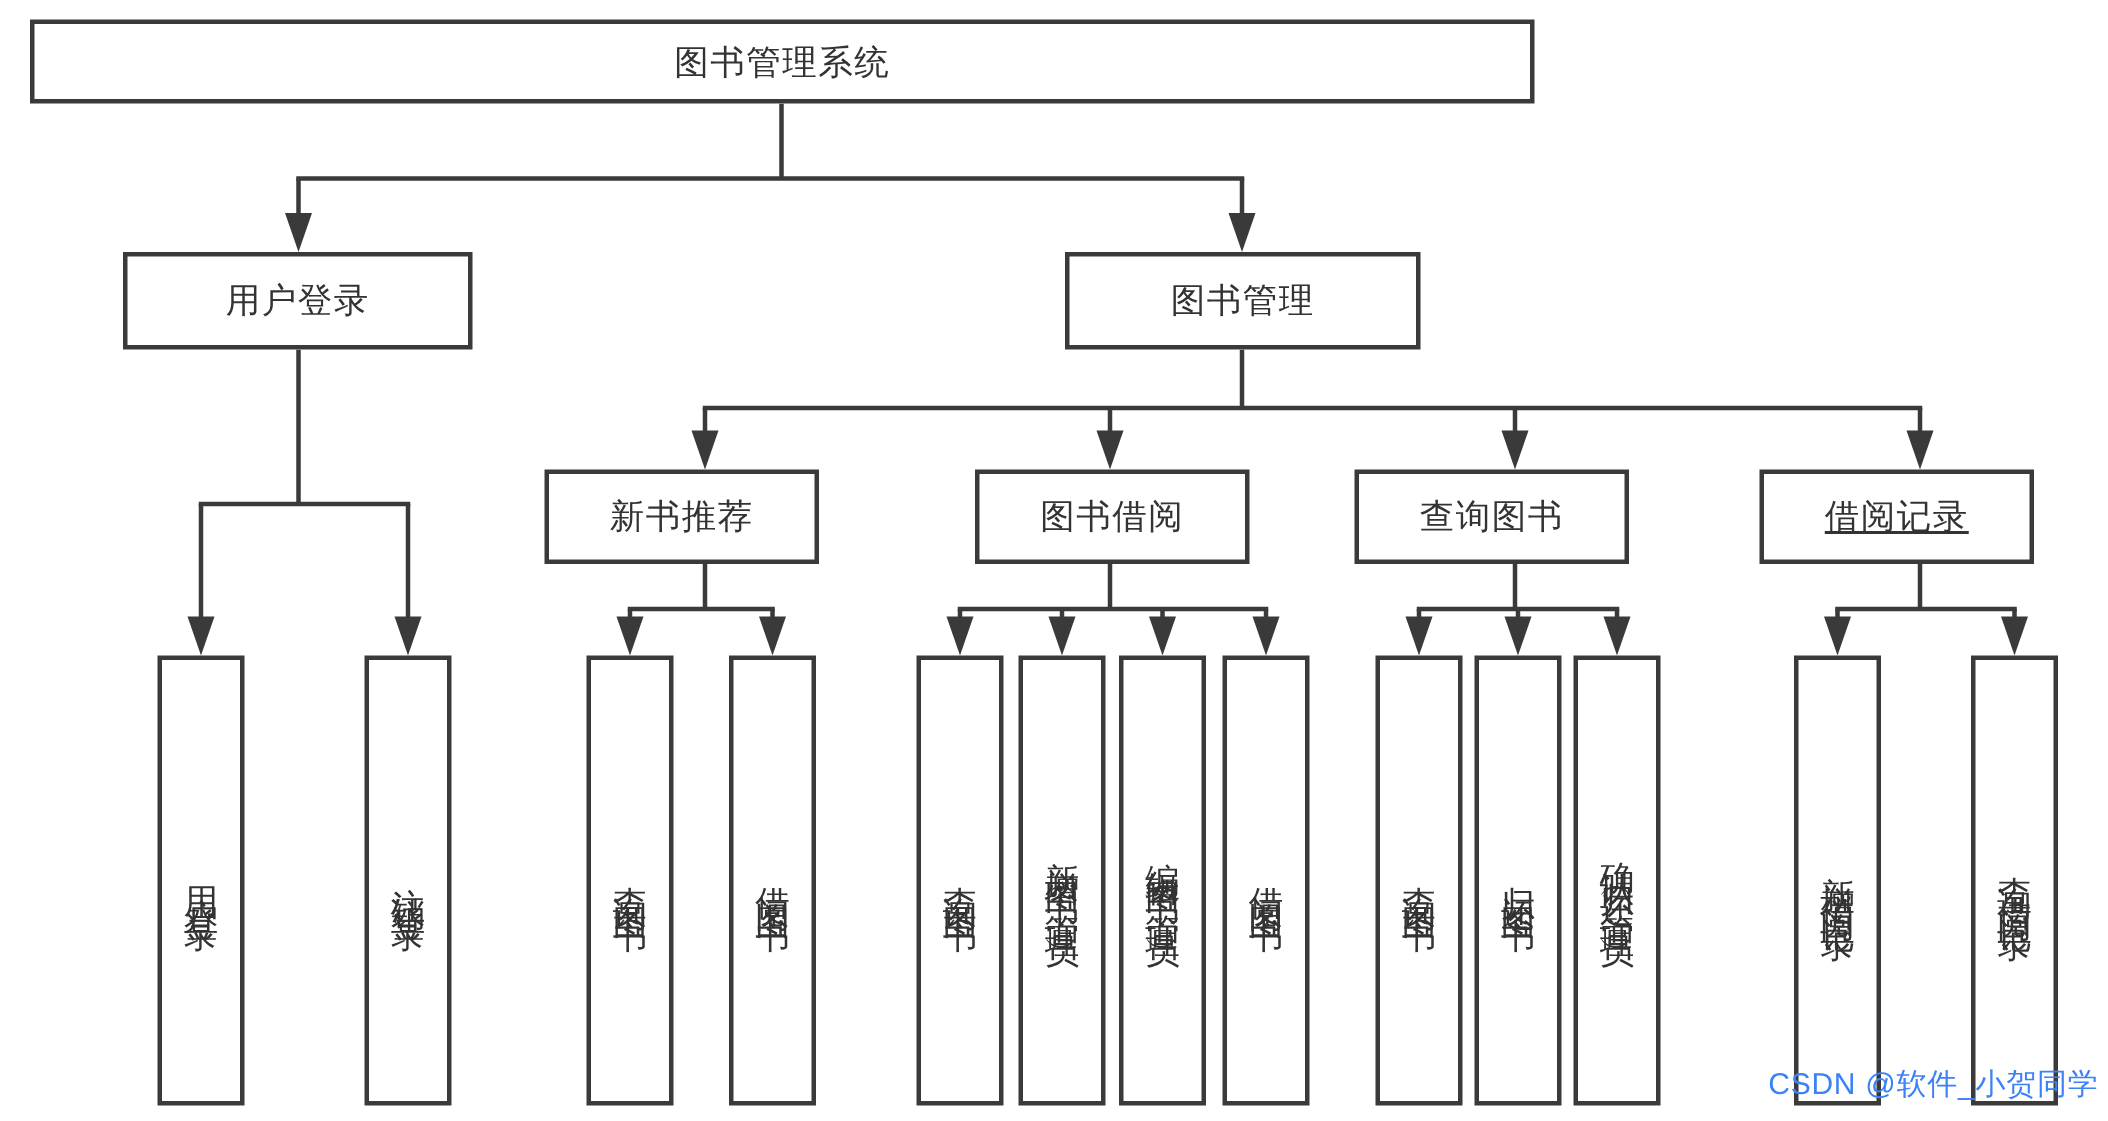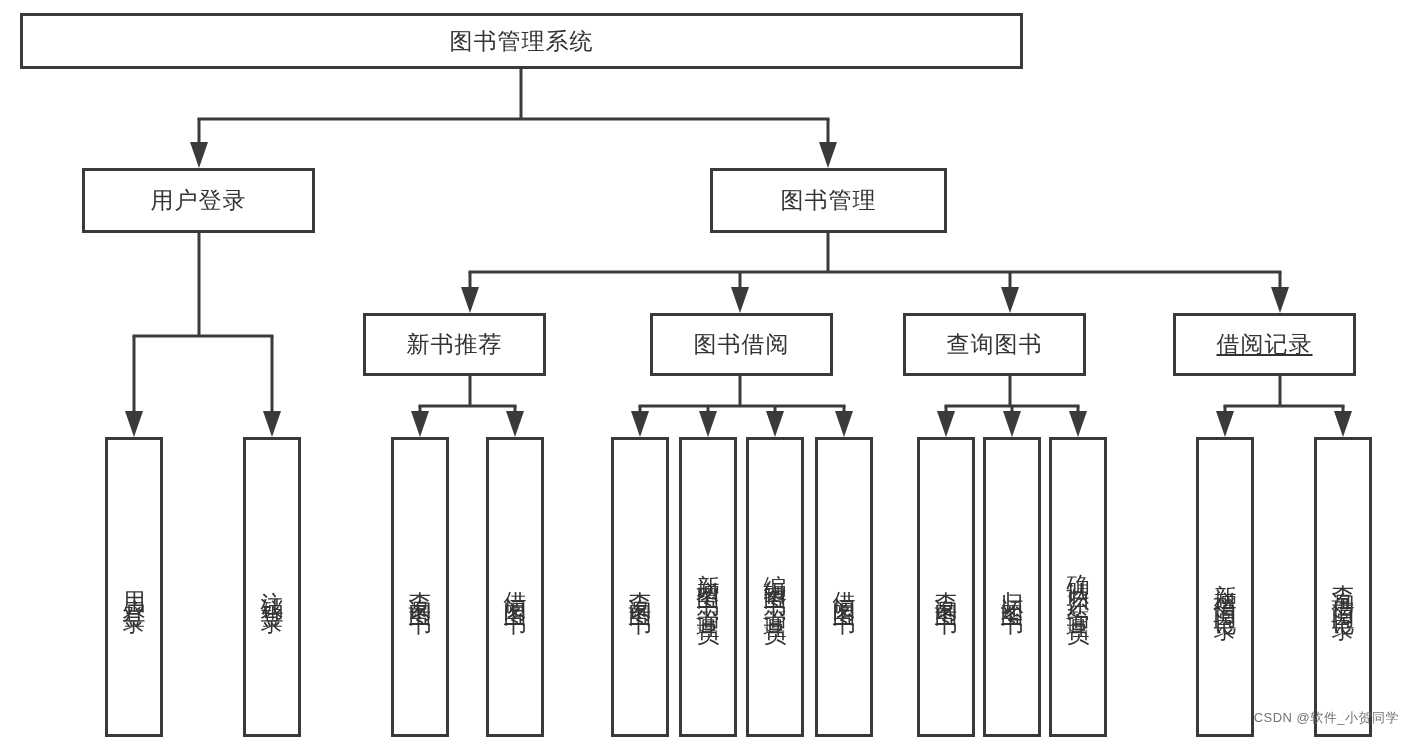--- a/index.html
+++ b/index.html
@@ -27,21 +27,21 @@
   .n-borrowing{left:650px;}
   .n-current{left:903px;}
   .n-records{left:1173px;text-decoration:underline;}
   .l4{top:437px;width:58px;height:300px;}
   .p1{left:105px;}  .p2{left:243px;}
   .p3{left:391px;}  .p4{left:486px;}
   .p5{left:611px;}  .p6{left:679px;}  .p7{left:746px;}  .p8{left:815px;}
   .p9{left:917px;}  .p10{left:983px;} .p11{left:1049px;}
   .p12{left:1196px;}.p13{left:1314px;}
   .watermark{
-    position:absolute;top:709px;right:6px;font-size:13px;color:#737373;
+    position:absolute;top:709px;right:6px;font-size:20px;color:#3b82f6;
     letter-spacing:0.5px;white-space:nowrap;z-index:10;
   }
 </style>
 </head>
 <body>
 
 <div class="canvas">
 
   <svg class="wires" viewBox="0 0 1405 747" xmlns="http://www.w3.org/2000/svg">
 

